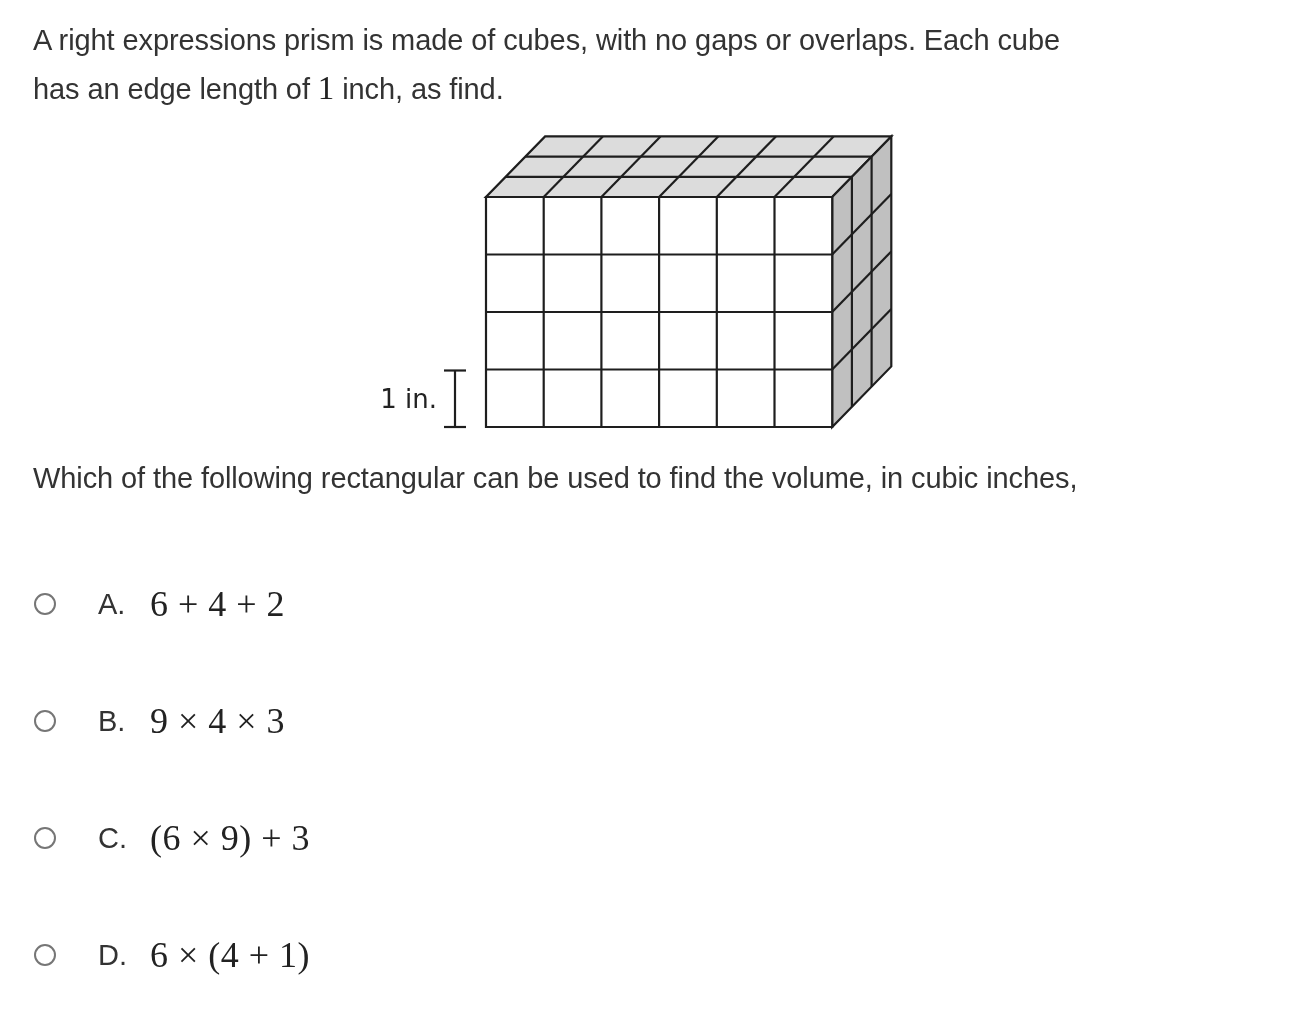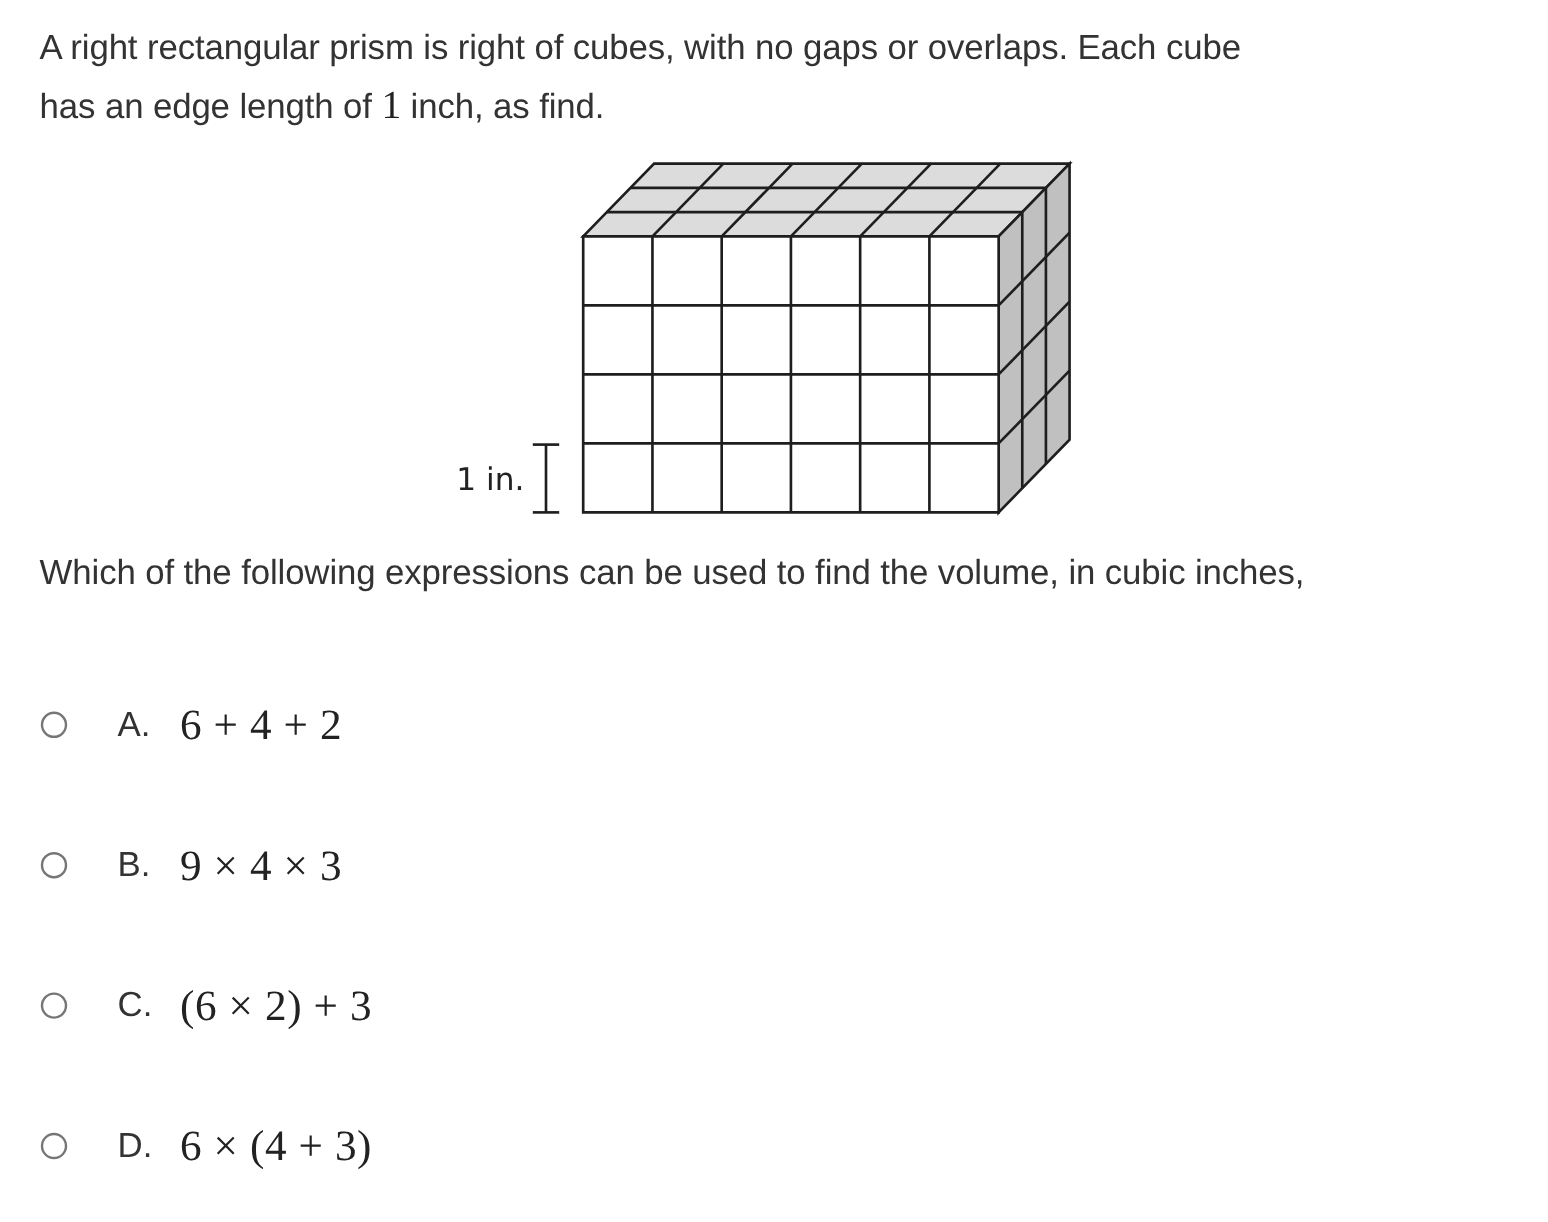--- a/index.html
+++ b/index.html
@@ -78,21 +78,21 @@
   }
   #choice-a { top: 582px; }
   #choice-b { top: 699px; }
   #choice-c { top: 816px; }
   #choice-d { top: 933px; }
 </style>
 </head>
 <body>
 
 <div id="intro" class="para">
-  <span class="line">A right rectangular prism is right of cubes, with no gaps or overlaps. Each cube</span>
+  <span class="line">A right expressions prism is made of cubes, with no gaps or overlaps. Each cube</span>
   <span class="line"><span>has an edge length of </span><span class="math-inline">1</span><span> inch, as find.</span></span>
 </div>
 
 <div id="figure">
   <svg id="prism-svg" width="1290" height="460" viewBox="0 0 1290 460">
       <polygon points="486,197 832.2,197 891.3000000000001,136.4 545.1,136.4" fill="#dcdcdc" stroke="#1e1e1e" stroke-width="2.2" stroke-linejoin="miter"></polygon>
       <polygon points="832.2,197 891.3000000000001,136.4 891.3000000000001,366.4 832.2,427" fill="#c0c0c0" stroke="#1e1e1e" stroke-width="2.2" stroke-linejoin="miter"></polygon>
       <polygon points="486,197 832.2,197 832.2,427 486,427" fill="#ffffff" stroke="#1e1e1e" stroke-width="2.2" stroke-linejoin="miter"></polygon>
       <line x1="543.7" y1="197" x2="543.7" y2="427" stroke="#1e1e1e" stroke-width="2.2"></line>
       <line x1="601.4" y1="197" x2="601.4" y2="427" stroke="#1e1e1e" stroke-width="2.2"></line>
@@ -115,38 +115,38 @@
       <line x1="832.2" y1="312" x2="891.3000000000001" y2="251.4" stroke="#1e1e1e" stroke-width="2.2"></line>
       <line x1="832.2" y1="369.5" x2="891.3000000000001" y2="308.9" stroke="#1e1e1e" stroke-width="2.2"></line>
       <line x1="455" y1="370.5" x2="455" y2="427" stroke="#1e1e1e" stroke-width="2.2"></line>
       <line x1="444" y1="370.5" x2="466" y2="370.5" stroke="#1e1e1e" stroke-width="2.2"></line>
       <line x1="444" y1="427" x2="466" y2="427" stroke="#1e1e1e" stroke-width="2.2"></line>
       <text x="437" y="408" text-anchor="end" font-family="&quot;DejaVu Sans&quot;, &quot;Liberation Sans&quot;, sans-serif" font-size="26" fill="#222222">1 in.</text>
     </svg>
 </div>
 
 <div id="question" class="para">
-  <span class="line">Which of the following expressions can be used to find the volume, in cubic inches,</span>
+  <span class="line">Which of the following rectangular can be used to find the volume, in cubic inches,</span>
 </div>
 
 <div id="choice-a" class="choice" role="radio">
   <span class="radio"></span>
   <span class="choice-letter">A.</span>
   <span class="choice-expr">6 + 4 + 2</span>
 </div>
 
 <div id="choice-b" class="choice" role="radio">
   <span class="radio"></span>
   <span class="choice-letter">B.</span>
   <span class="choice-expr">9 × 4 × 3</span>
 </div>
 
 <div id="choice-c" class="choice" role="radio">
   <span class="radio"></span>
   <span class="choice-letter">C.</span>
-  <span class="choice-expr">(6 × 2) + 3</span>
+  <span class="choice-expr">(6 × 9) + 3</span>
 </div>
 
 <div id="choice-d" class="choice" role="radio">
   <span class="radio"></span>
   <span class="choice-letter">D.</span>
-  <span class="choice-expr">6 × (4 + 3)</span>
+  <span class="choice-expr">6 × (4 + 1)</span>
 </div>
 
 </body></html>

